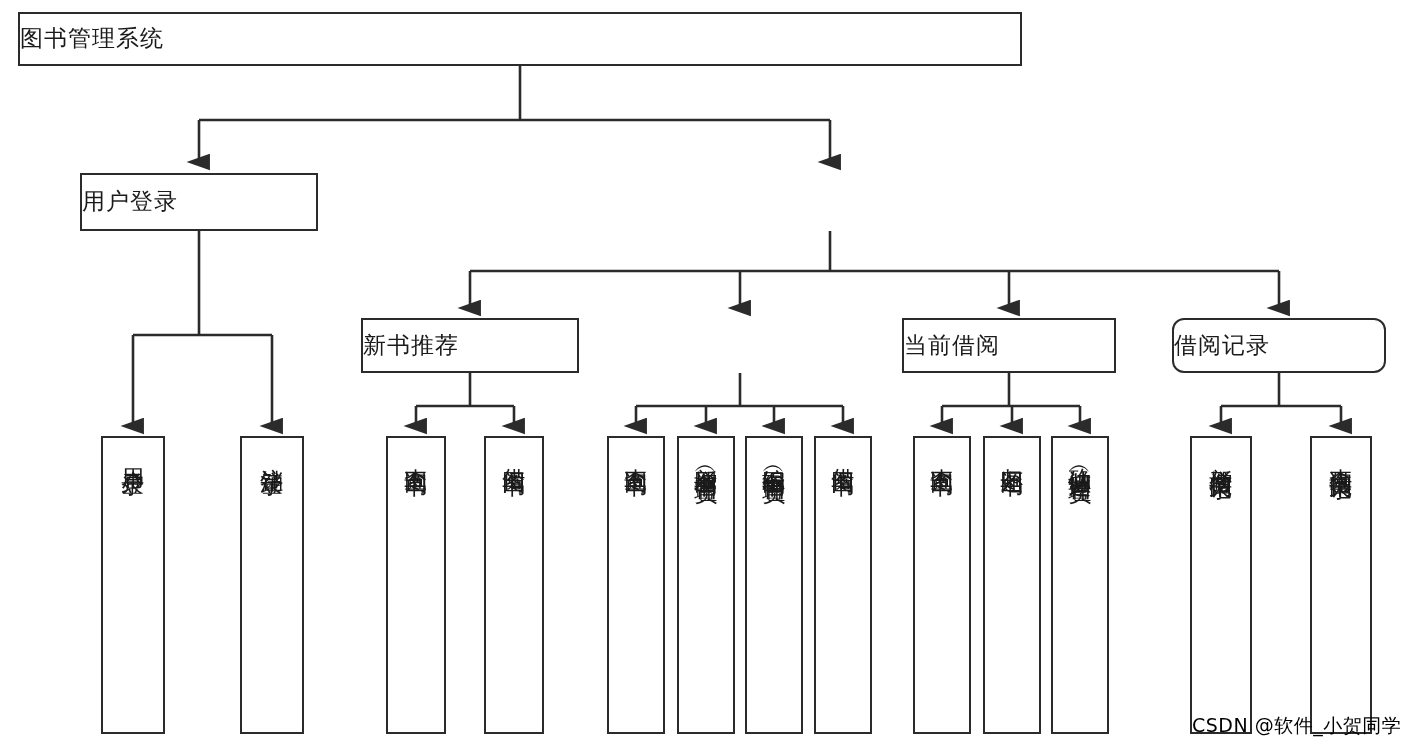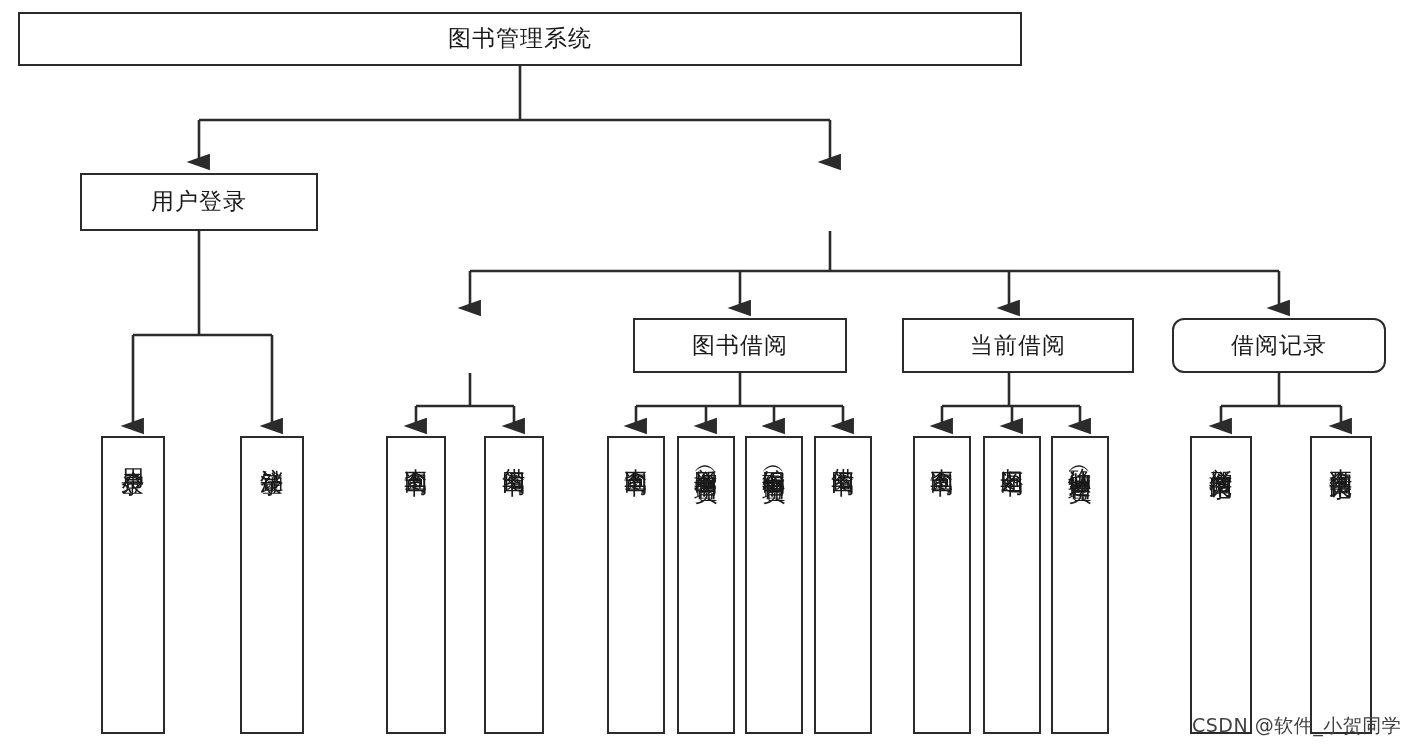--- a/index.html
+++ b/index.html
@@ -24,21 +24,20 @@
     width: 1405px;
     height: 747px;
   }
   .node {
     position: absolute;
     box-sizing: border-box;
     background: #ffffff;
     border: 2px solid #2b2b2b;
     display: flex;
     align-items: center;
-    justify-content: center;
     color: #1a1a1a;
   }
   .node.horiz {
     font-size: 23px;
     letter-spacing: 1px;
     line-height: 1.2;
   }
   .node.vert {
     align-items: flex-start;
     justify-content: center;
@@ -49,21 +48,21 @@
     text-orientation: upright;
     font-size: 23px;
     line-height: 1.32;
     letter-spacing: 2px;
     color: #1a1a1a;
     white-space: nowrap;
   }
   .watermark {
     position: absolute;
     font-size: 19px;
-    color: #404040;
+    color: #000000;
     white-space: nowrap;
     letter-spacing: 0.5px;
   }
 </style>
 </head>
 <body>
 
 <div id="canvas">
 
   <svg id="diagram-svg" viewBox="0 0 1405 747" xmlns="http://www.w3.org/2000/svg">
@@ -117,24 +116,24 @@
   </svg>
 
   <div class="node horiz" style="left:18px; top:12px; width:1004px; height:54px;">
     <span>图书管理系统</span>
   </div>
 
   <div class="node horiz" style="left:80px; top:173px; width:238px; height:58px;">
     <span>用户登录</span>
   </div>
 
-  <div class="node horiz" style="left:633px; top:318px; width:214px; height:55px;">
-    <span>图书借阅</span>
+  <div class="node horiz" style="left:361px; top:318px; width:218px; height:55px;">
+    <span>新书推荐</span>
   </div>
-  <div class="node horiz" style="left:902px; top:318px; width:232px; height:55px;">
+  <div class="node horiz" style="left:902px; top:318px; width:214px; height:55px;">
     <span>当前借阅</span>
   </div>
   <div class="node horiz" style="left:1172px; top:318px; width:214px; height:55px;border-radius:12px;">
     <span>借阅记录</span>
   </div>
 
   <div class="node vert" style="left:101px; top:436px; width:64px; height:298px;">
     <span class="vert-text">用户登录</span>
   </div>
   <div class="node vert" style="left:240px; top:436px; width:64px; height:298px;">

